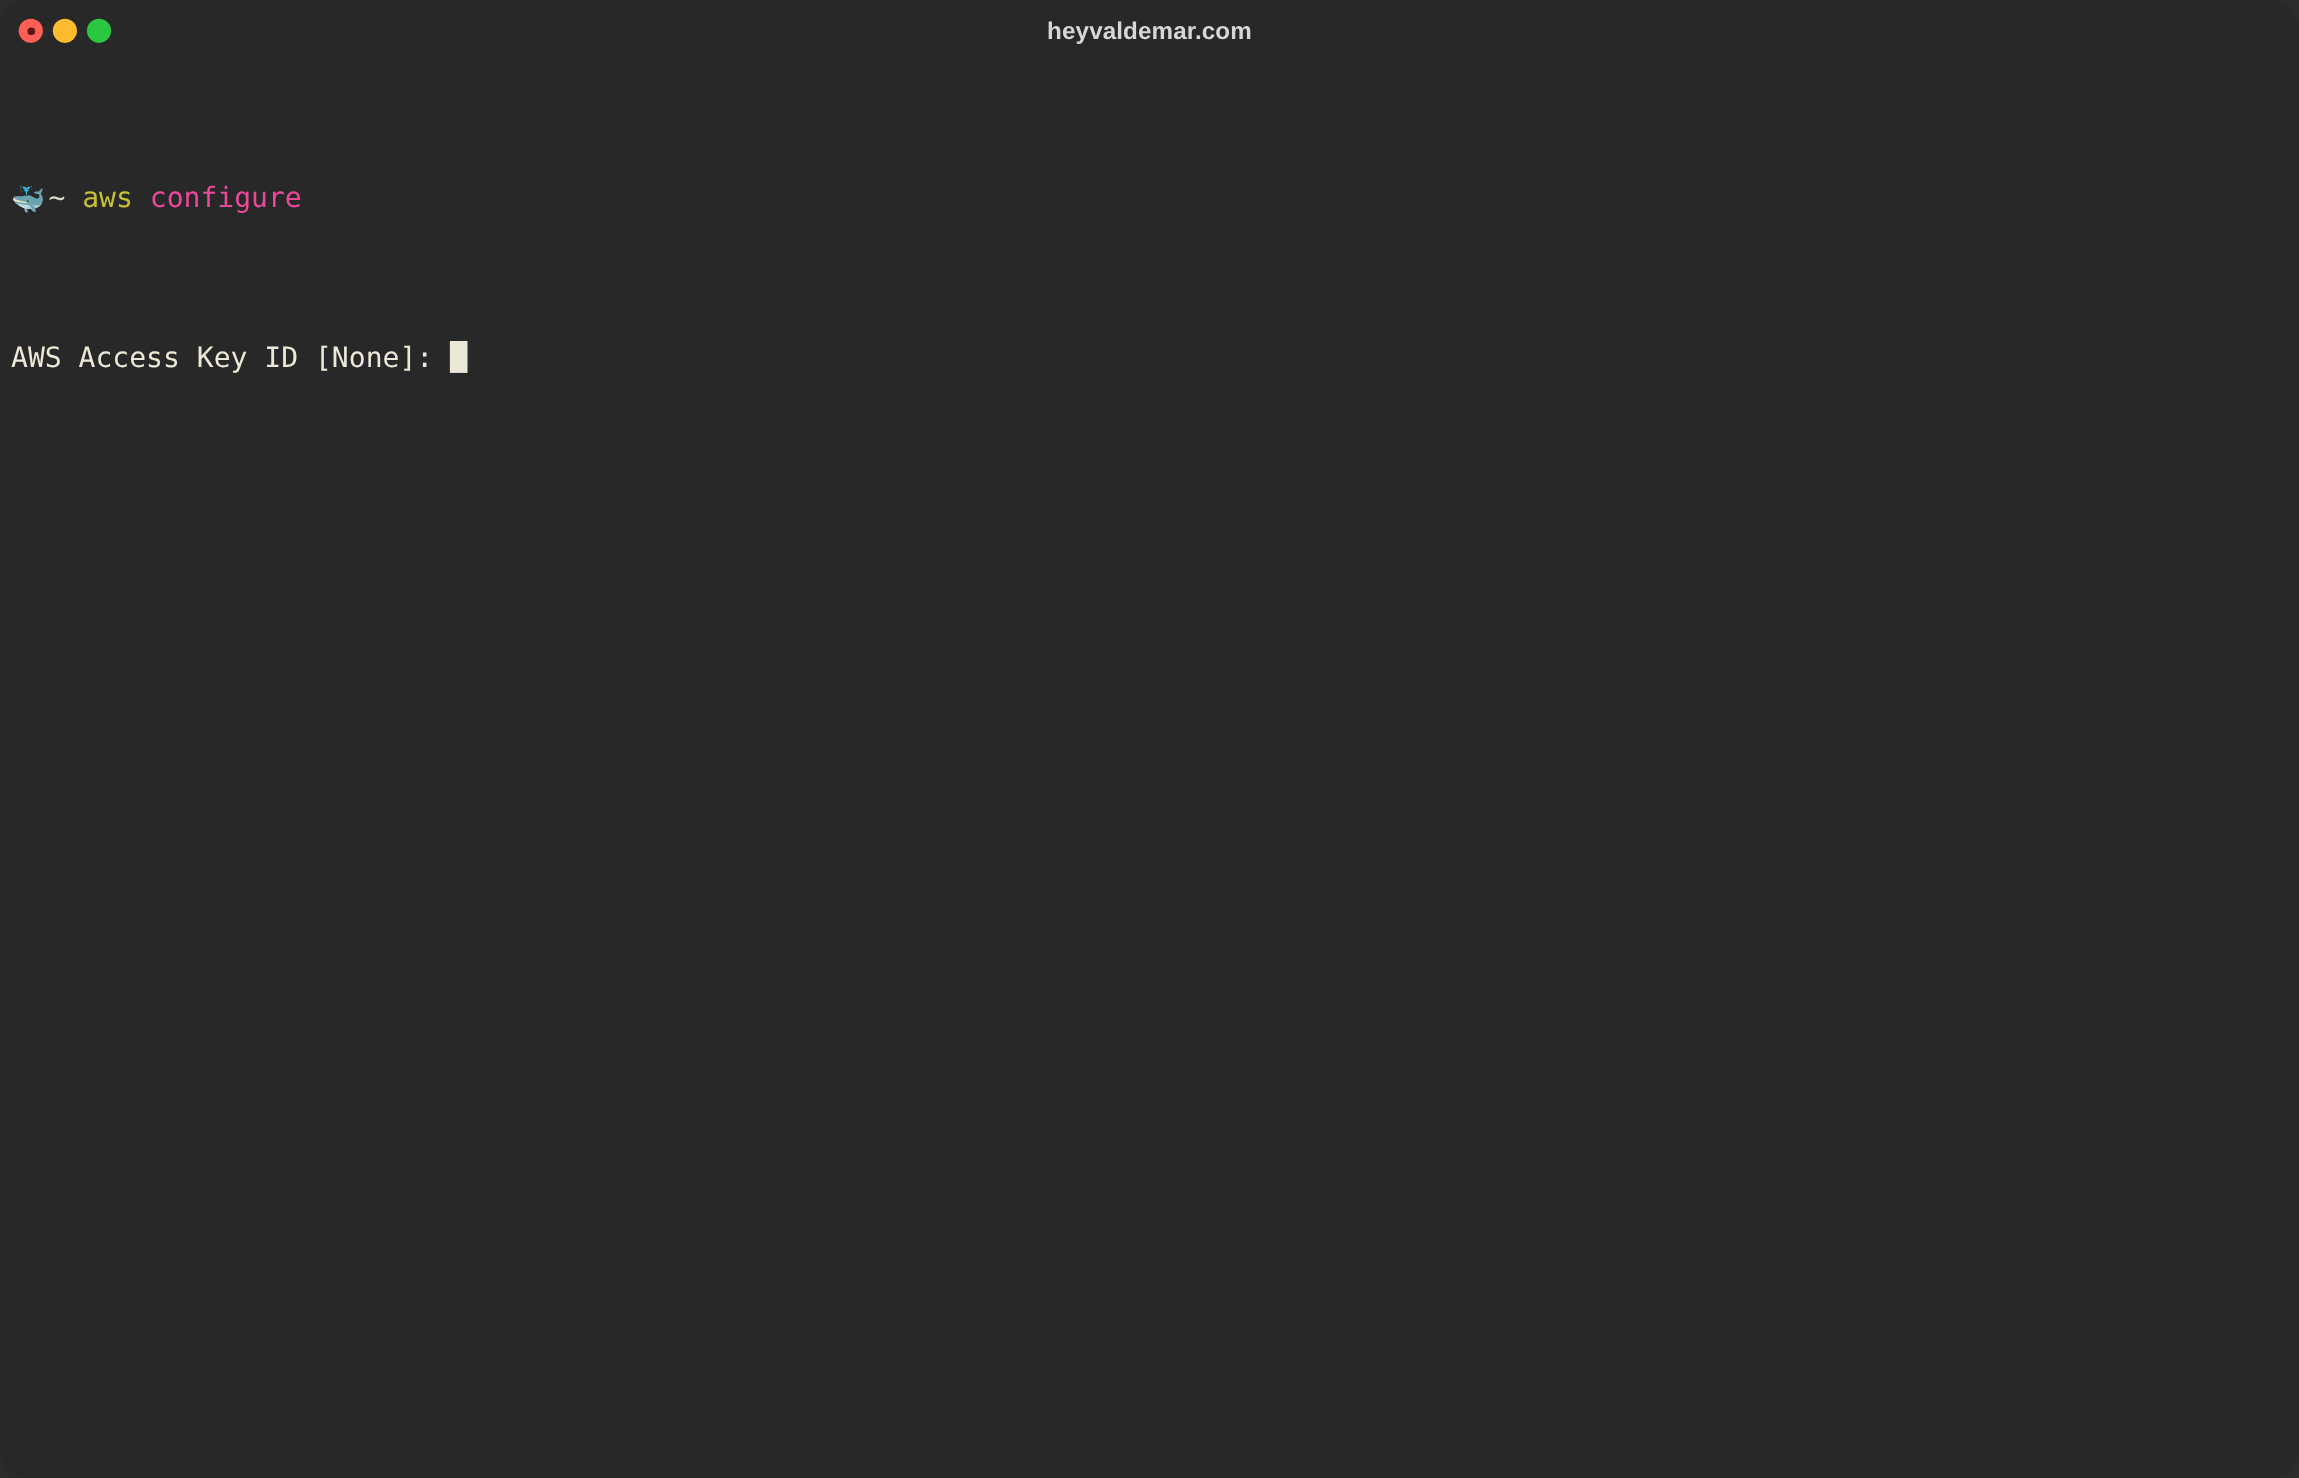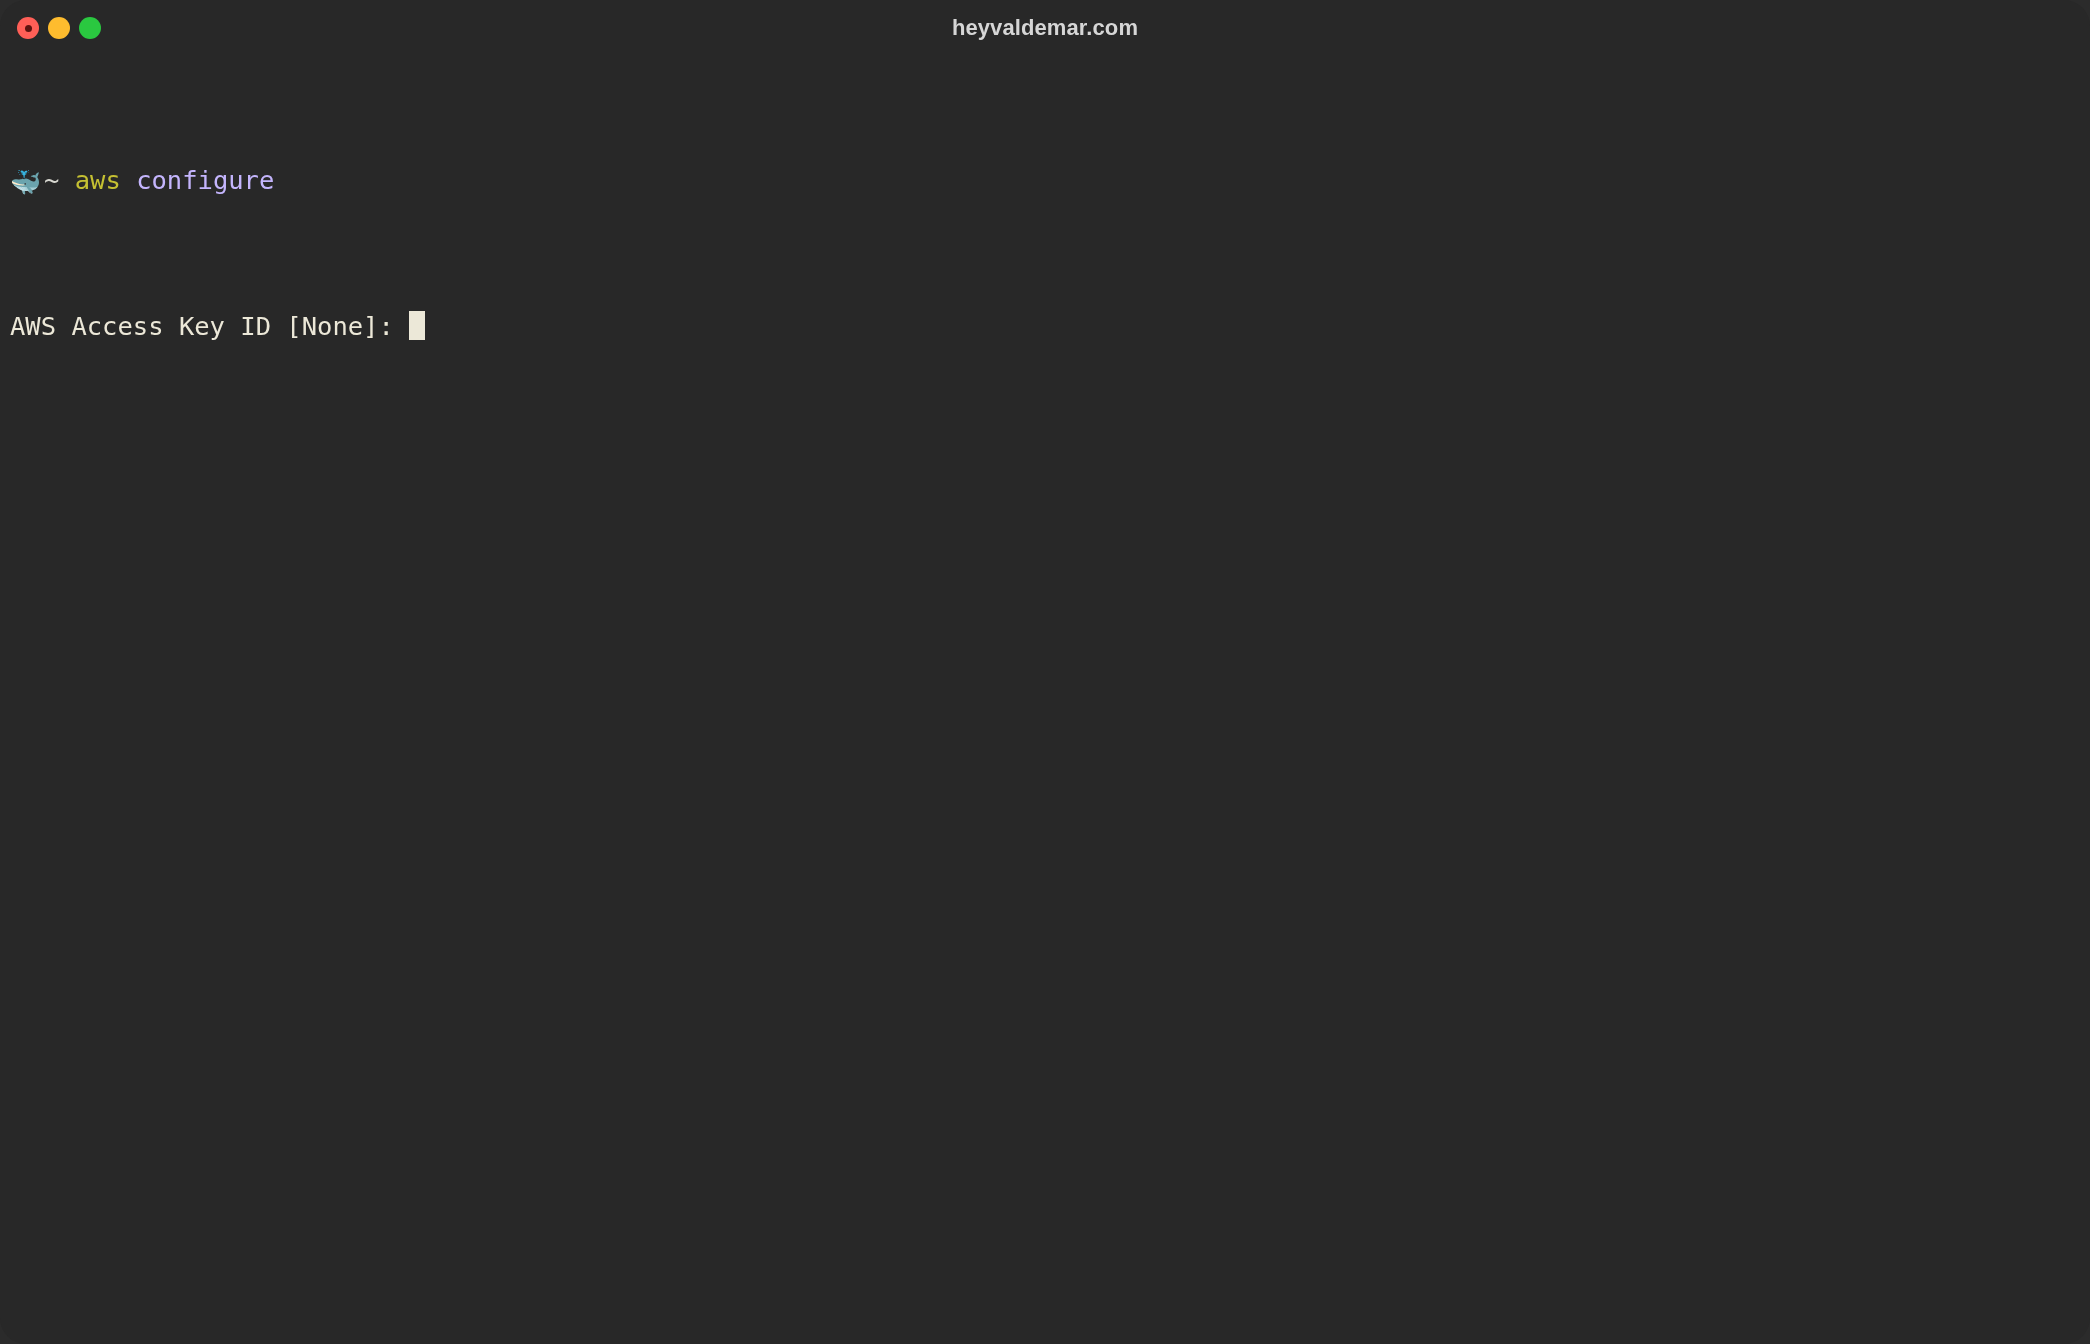--- a/index.html
+++ b/index.html
@@ -108,21 +108,21 @@
     font-family: "DejaVu Sans", sans-serif;
     font-size: 25px;
     color: #5ec6e8;
     display: inline-block;
     vertical-align: -2px;
     width: 34px;
   }
 
   .tilde { color: #d9d9d2; }
   .cmd-name { color: #c5c032; margin-top: 20px; }
-  .cmd-arg { color: #c4b5fd; }
+  .cmd-arg { color: #ec4899; }
   .output-text { color: #ece8d8; margin-top: 40px; }
 
   #cursor-block {
     display: inline-block;
     width: 16px;
     height: 29px;
     background: #ece8d8;
     vertical-align: -5px;
   }
 </style>

